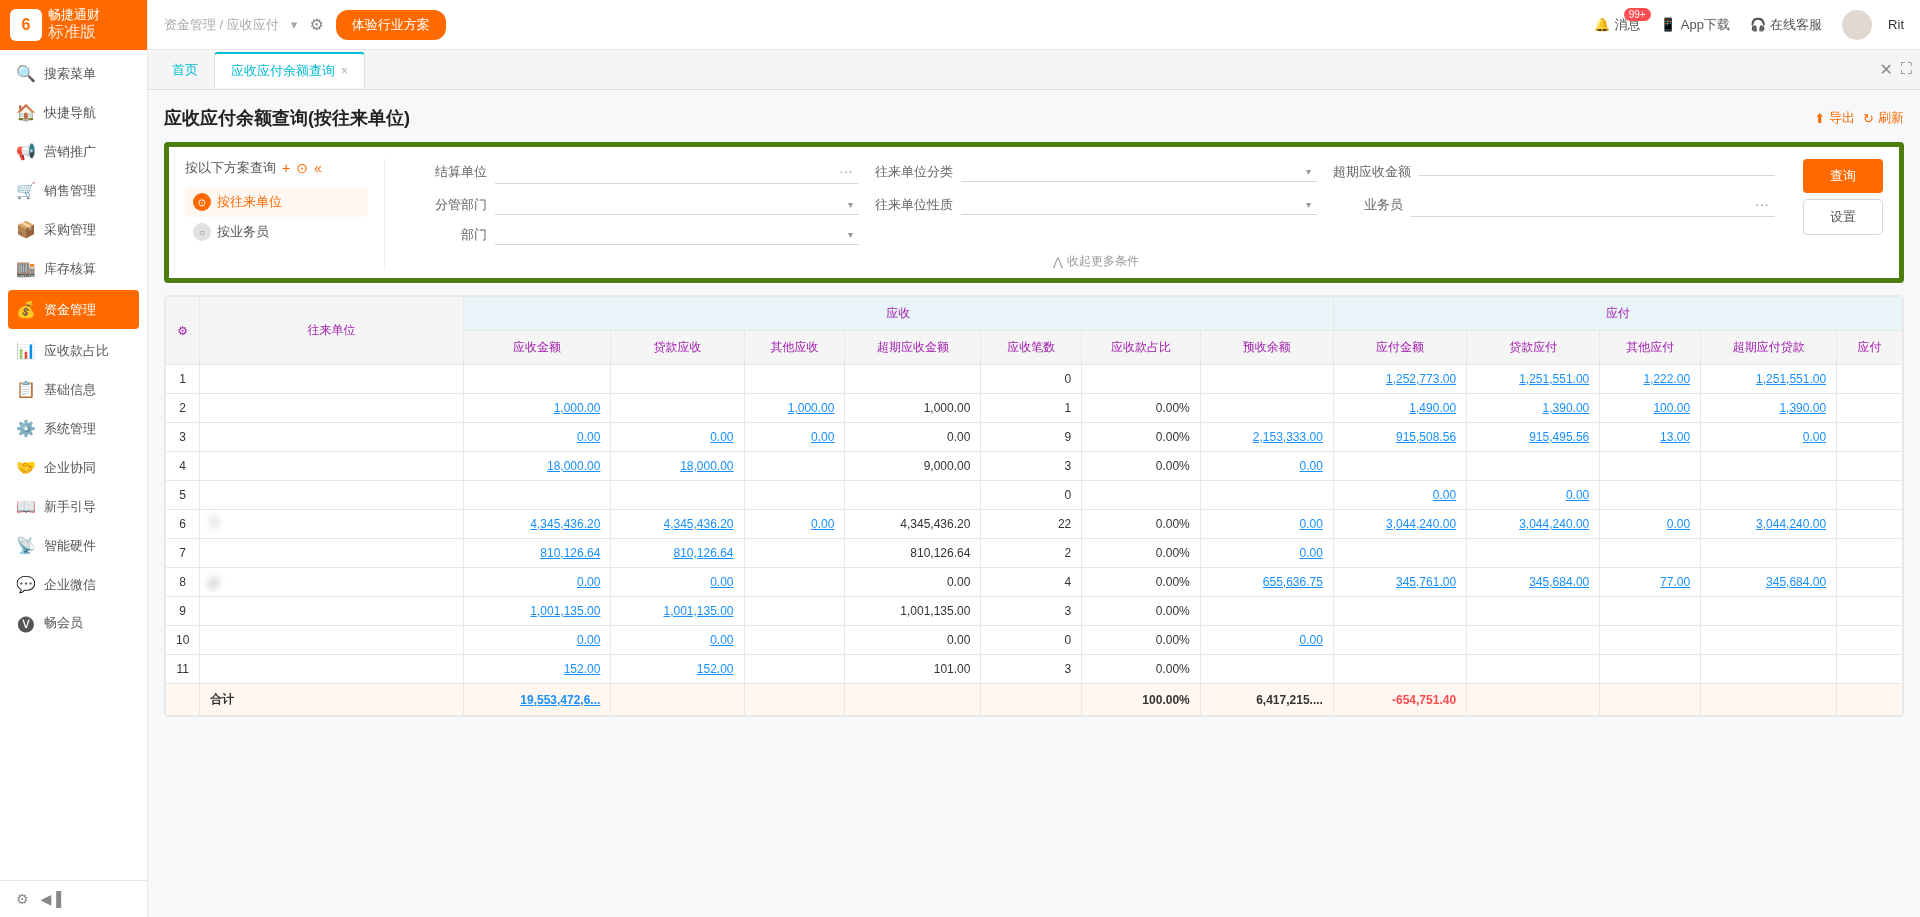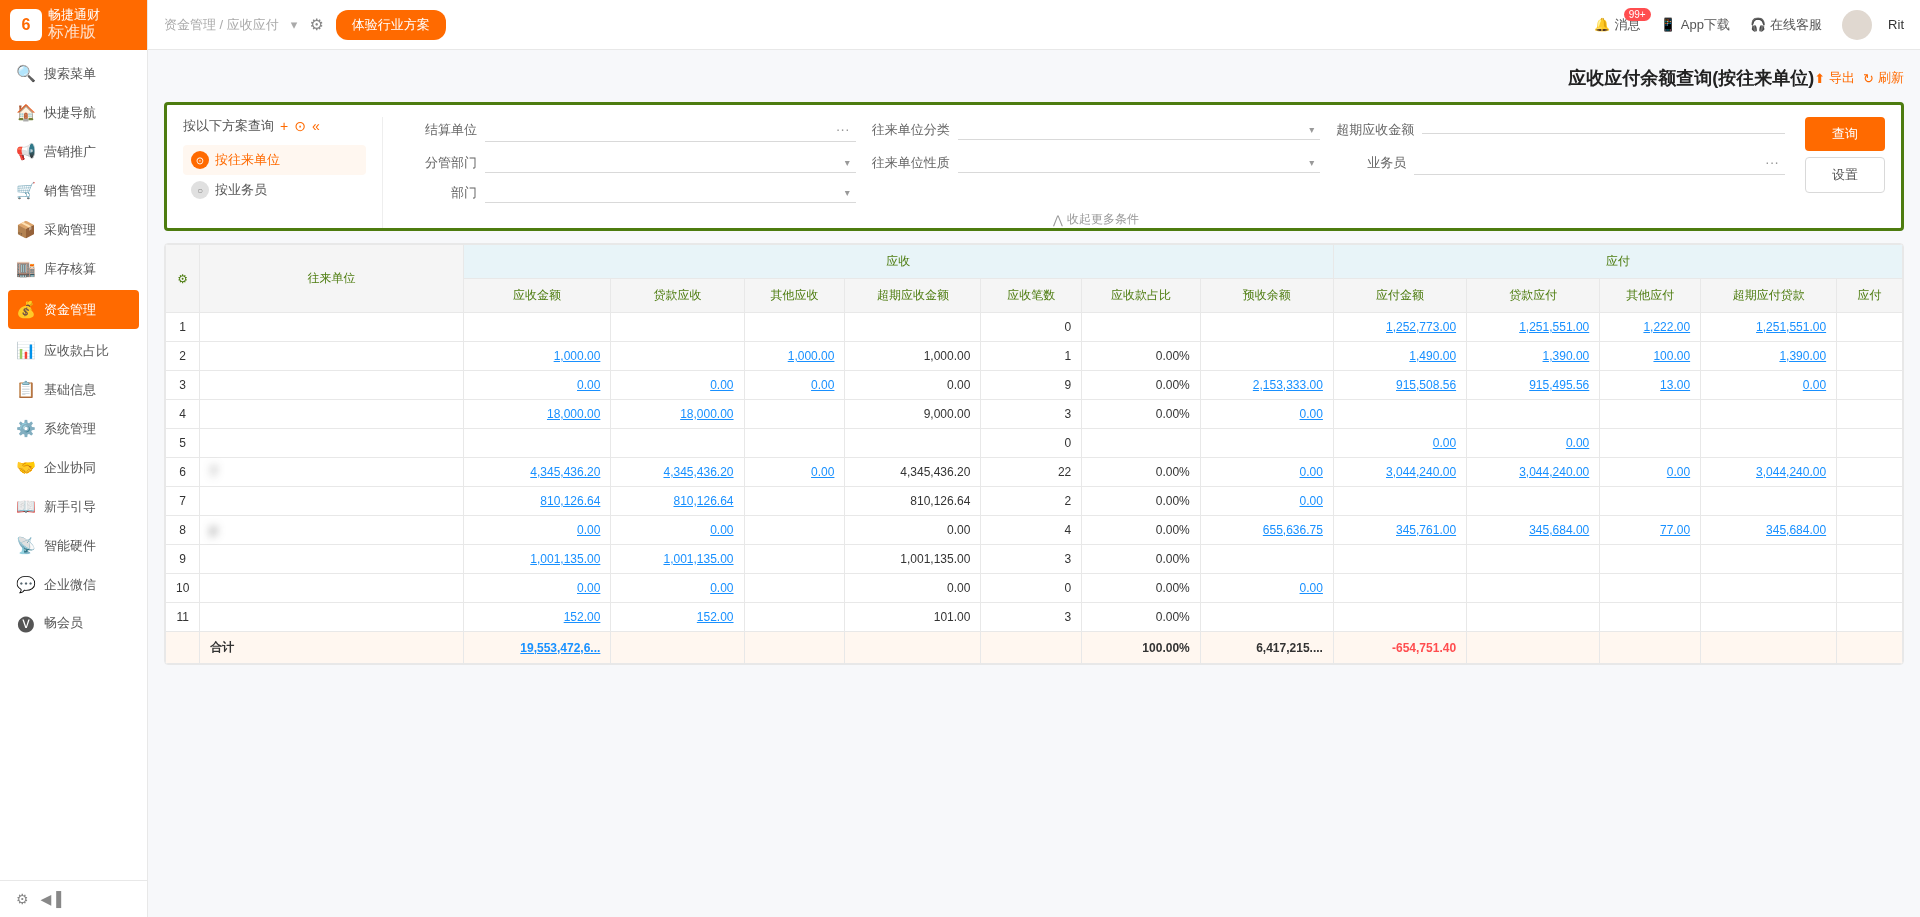--- a/index.html
+++ b/index.html
@@ -76,41 +76,41 @@
     }
     .tab-item.home { color: #00bcd4; }
     .tab-close { color: #aaa; font-size: 12px; cursor: pointer; }
     .tab-right { margin-left: auto; display: flex; gap: 8px; color: #888; font-size: 16px; }
 
     
     .page-body { flex: 1; overflow-y: auto; padding: 16px; background: #f7f8fa; }
 
     
     .page-title-row {
-      display: flex; align-items: center; justify-content: flex-end;
+      display: flex; align-items: center; justify-content: space-between;
       margin-bottom: 12px;
     }
     .page-title { font-size: 18px; font-weight: bold; color: #222; }
     .title-actions { display: flex; gap: 8px; align-items: center; }
     .title-action-btn { color: #ff6a00; background: none; border: none; cursor: pointer; font-size: 13px; display: flex; align-items: center; gap: 4px; }
     .query-btn {
       background: #ff6a00; color: #fff; border: none; border-radius: 4px;
       padding: 8px 24px; cursor: pointer; font-size: 13px; min-width: 80px;
     }
     .settings-btn {
       background: #fff; color: #555; border: 1px solid #d9d9d9; border-radius: 4px;
       padding: 8px 24px; cursor: pointer; font-size: 13px; min-width: 80px;
     }
 
     
     .table-container { background: #fff; border-radius: 4px; border: 1px solid #e8e8e8; overflow: auto; }
     .data-table { width: 100%; border-collapse: collapse; font-size: 12px; min-width: 1600px; }
     .data-table th {
       background: #f5f5f5; border: 1px solid #e8e8e8; padding: 8px 10px;
-      text-align: center; color: #4d7c0f; font-weight: normal; white-space: nowrap;
+      text-align: center; color: #a21caf; font-weight: normal; white-space: nowrap;
     }
     .data-table td {
       border: 1px solid #e8e8e8; padding: 7px 10px;
       text-align: right; color: #333; white-space: nowrap;
     }
     .data-table td.center { text-align: center; }
     .data-table td.left { text-align: left; }
     .data-table .link-value { color: #1890ff; text-decoration: underline; cursor: pointer; }
     .data-table .total-row td { background: #fff7f0; font-weight: bold; }
     .data-table .negative { color: #ff4d4f; }
@@ -246,38 +246,51 @@
     </div>
     <div class="header-user">
       <div class="header-avatar" style="background:#e0d8d0;display:flex;align-items:center;justify-content:center;font-size:11px;color:#888;"></div>
       <span>Rit</span>
     </div>
   </div>
 </div>
 
 <div class="main-content">
 
+  <div class="tab-bar">
+    <div class="tab-item home">
+      <span>首页</span>
+    </div>
+    <div class="tab-item active">
+      <span>应收应付余额查询</span>
+      <span class="tab-close">×</span>
+    </div>
+    <div class="tab-right">
+      <span style="cursor:pointer;">✕</span>
+      <span style="cursor:pointer;">⛶</span>
+    </div>
+  </div>
 
   <div class="page-body">
 
     <div class="page-title-row">
       <div class="page-title">应收应付余额查询(按往来单位)</div>
       <div class="title-actions">
         <button class="title-action-btn">
           <span>⬆</span>
           <span>导出</span>
         </button>
         <button class="title-action-btn">
           <span>↻</span>
           <span>刷新</span>
         </button>
       </div>
     </div>
 
-    <div style="display:flex;gap:8px;margin-bottom:12px;background:#fff;border:3px solid #4d7c0f;border-radius:4px;padding:12px 16px 0 16px;">
+    <div style="display:flex;gap:16px;margin-bottom:12px;background:#fff;border:5px solid #4d7c0f;border-radius:4px;padding:12px 16px 8px 16px;">
 
       <div style="min-width:200px;padding-right:16px;border-right:1px solid #eee;">
         <div class="filter-header-row">
           <span class="filter-title">按以下方案查询</span>
           <button class="icon-btn">+</button>
           <button class="icon-btn">⊙</button>
           <button class="icon-btn">«</button>
         </div>
         <div>
           <div style="display:flex;align-items:center;gap:6px;padding:6px 8px;color:#ff6a00;cursor:pointer;background:#fff7f0;border-radius:4px;">

